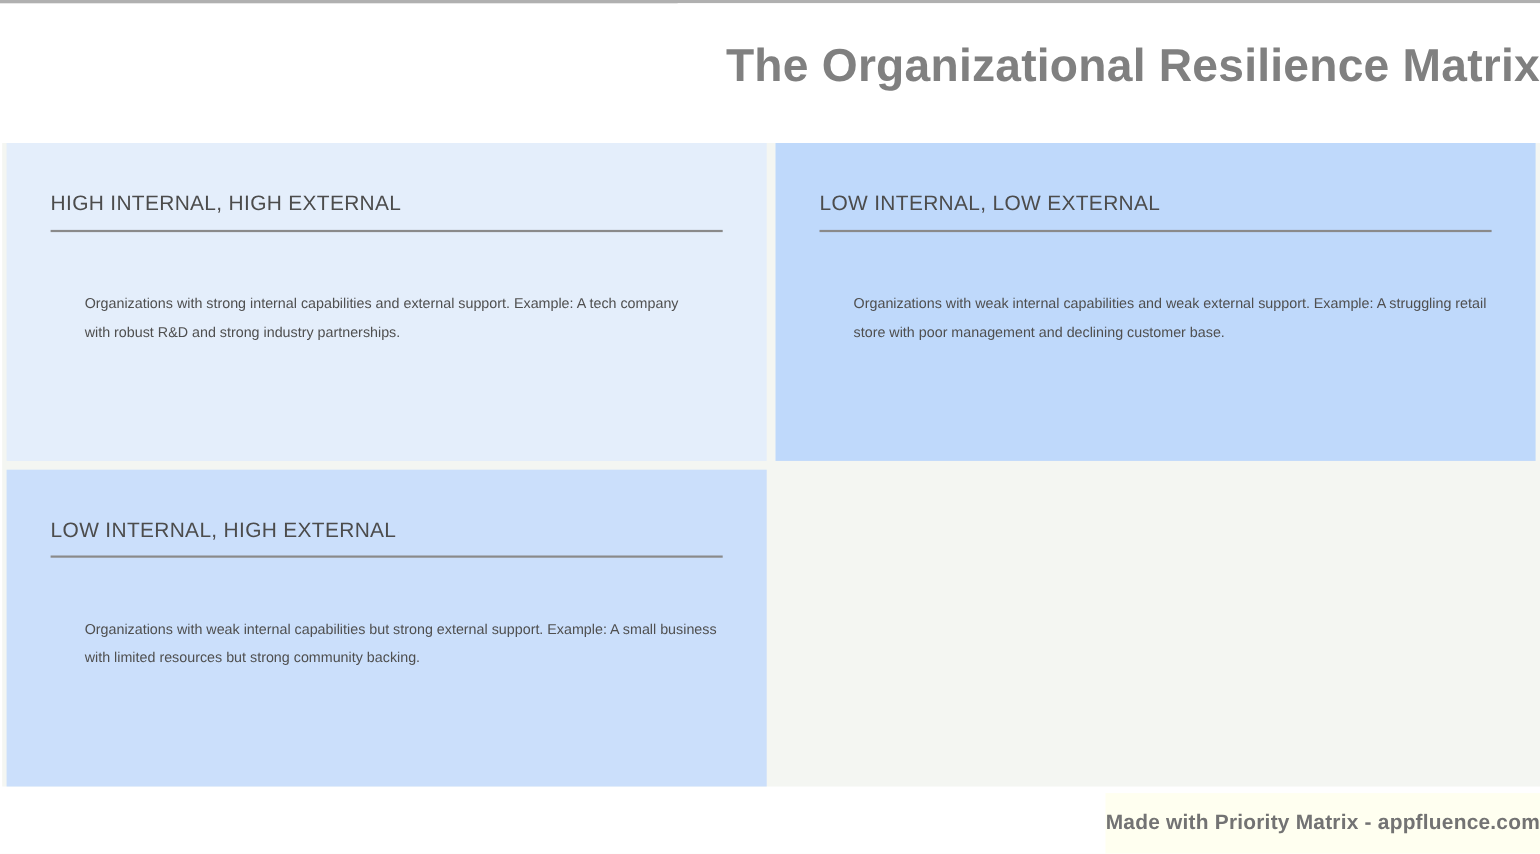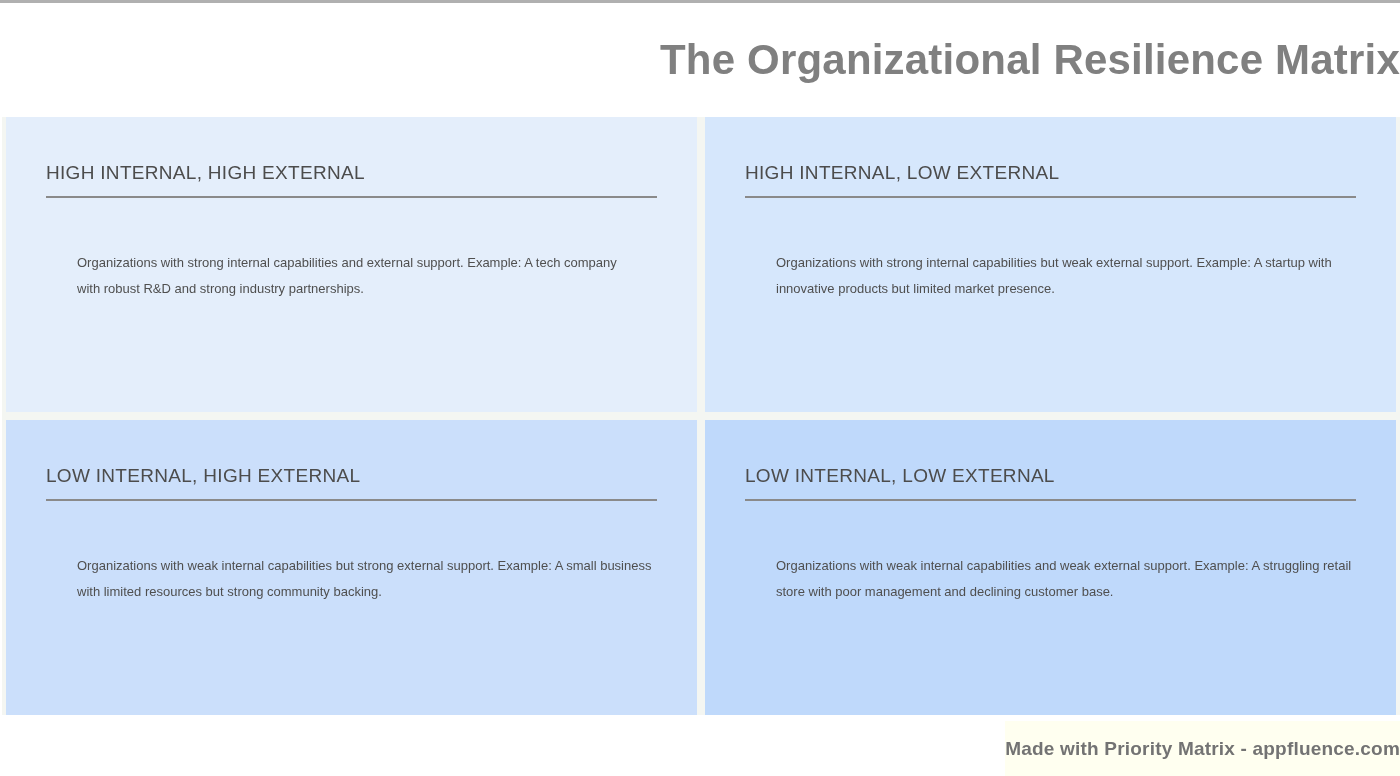--- a/index.html
+++ b/index.html
@@ -47,20 +47,21 @@
   .matrix {
     flex: 1 1 auto;
     display: grid;
     grid-template-columns: 1fr 1fr;
     grid-template-rows: 1fr 1fr;
     column-gap: 8px;
     row-gap: 8px;
     padding: 0 4px 0 4px;
     box-sizing: border-box;
     background: #f4f6f2;
+    margin-top: 13px;
   }
   .quadrant {
     position: relative;
     box-sizing: border-box;
     padding: 46px 40px 20px 40px;
     overflow: hidden;
   }
   .q1 { background: #e4eefb; }
   .q2 { background: #d6e7fc; }
   .q3 { background: #cbdffb; }
@@ -116,33 +117,29 @@
     <h1>The Organizational Resilience Matrix</h1>
   </div>
 
   <div class="matrix">
 
     <div class="quadrant q1" style="background: rgb(228, 238, 251);">
       <div class="q-header">HIGH INTERNAL, HIGH EXTERNAL</div>
       <div class="q-body">Organizations with strong internal capabilities and external support. Example: A tech company with robust R&amp;D and strong industry partnerships.</div>
     </div>
 
-    <div class="quadrant q2" style="background: rgb(214, 231, 252);">
-      <div class="q-header">HIGH INTERNAL, LOW EXTERNAL</div>
-      <div class="q-body">Organizations with strong internal capabilities but weak external support. Example: A startup with innovative products but limited market presence.</div>
+
+    <div class="quadrant q4" style="background: rgb(191, 217, 251);">
+      <div class="q-header">LOW INTERNAL, LOW EXTERNAL</div>
+      <div class="q-body">Organizations with weak internal capabilities and weak external support. Example: A struggling retail store with poor management and declining customer base.</div>
     </div>
 
     <div class="quadrant q3" style="background: rgb(203, 223, 251);">
       <div class="q-header">LOW INTERNAL, HIGH EXTERNAL</div>
       <div class="q-body">Organizations with weak internal capabilities but strong external support. Example: A small business with limited resources but strong community backing.</div>
-    </div>
-
-    <div class="quadrant q4" style="background: rgb(191, 217, 251);">
-      <div class="q-header">LOW INTERNAL, LOW EXTERNAL</div>
-      <div class="q-body">Organizations with weak internal capabilities and weak external support. Example: A struggling retail store with poor management and declining customer base.</div>
     </div>
 
   </div>
 
   <div class="spacer"></div>
 
   <div class="footer">
     <span class="footer-text">Made with Priority Matrix - appfluence.com</span>
   </div>
 

